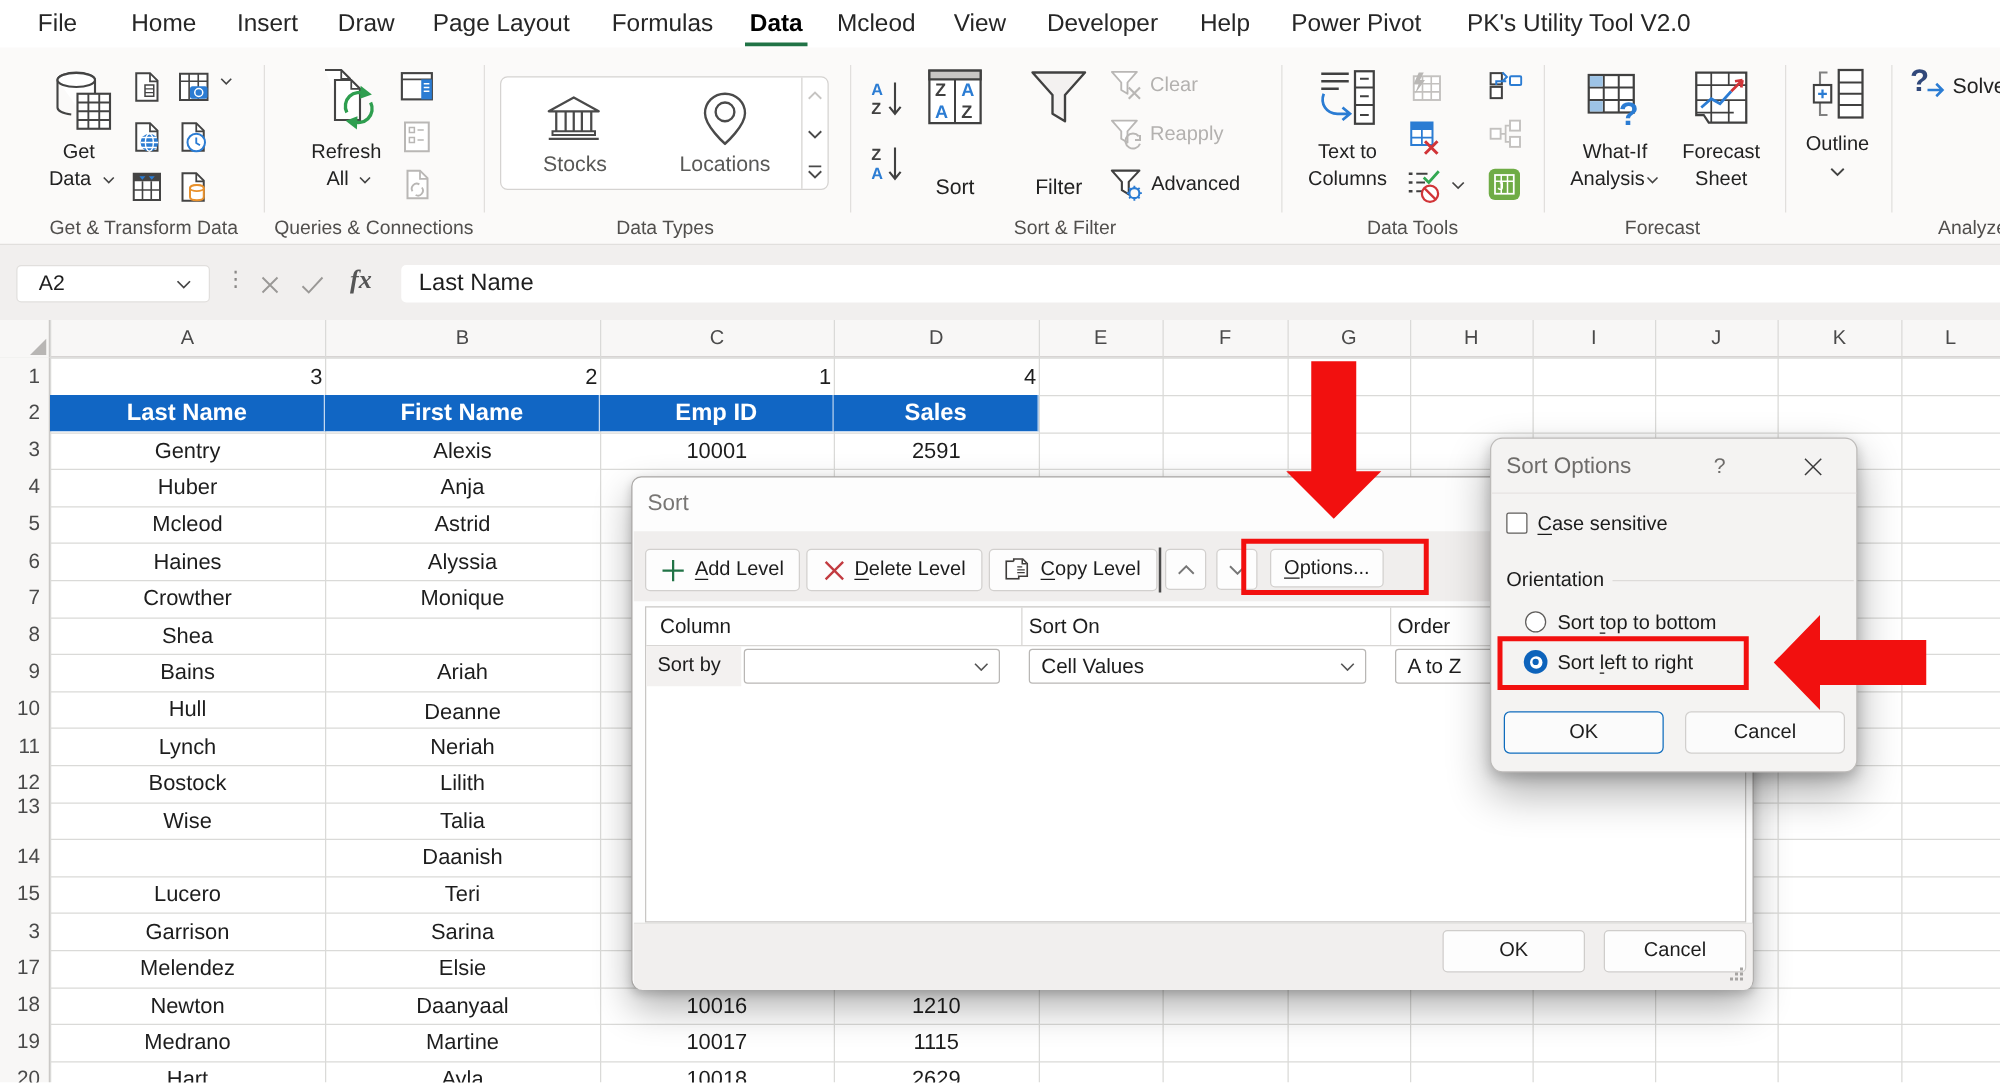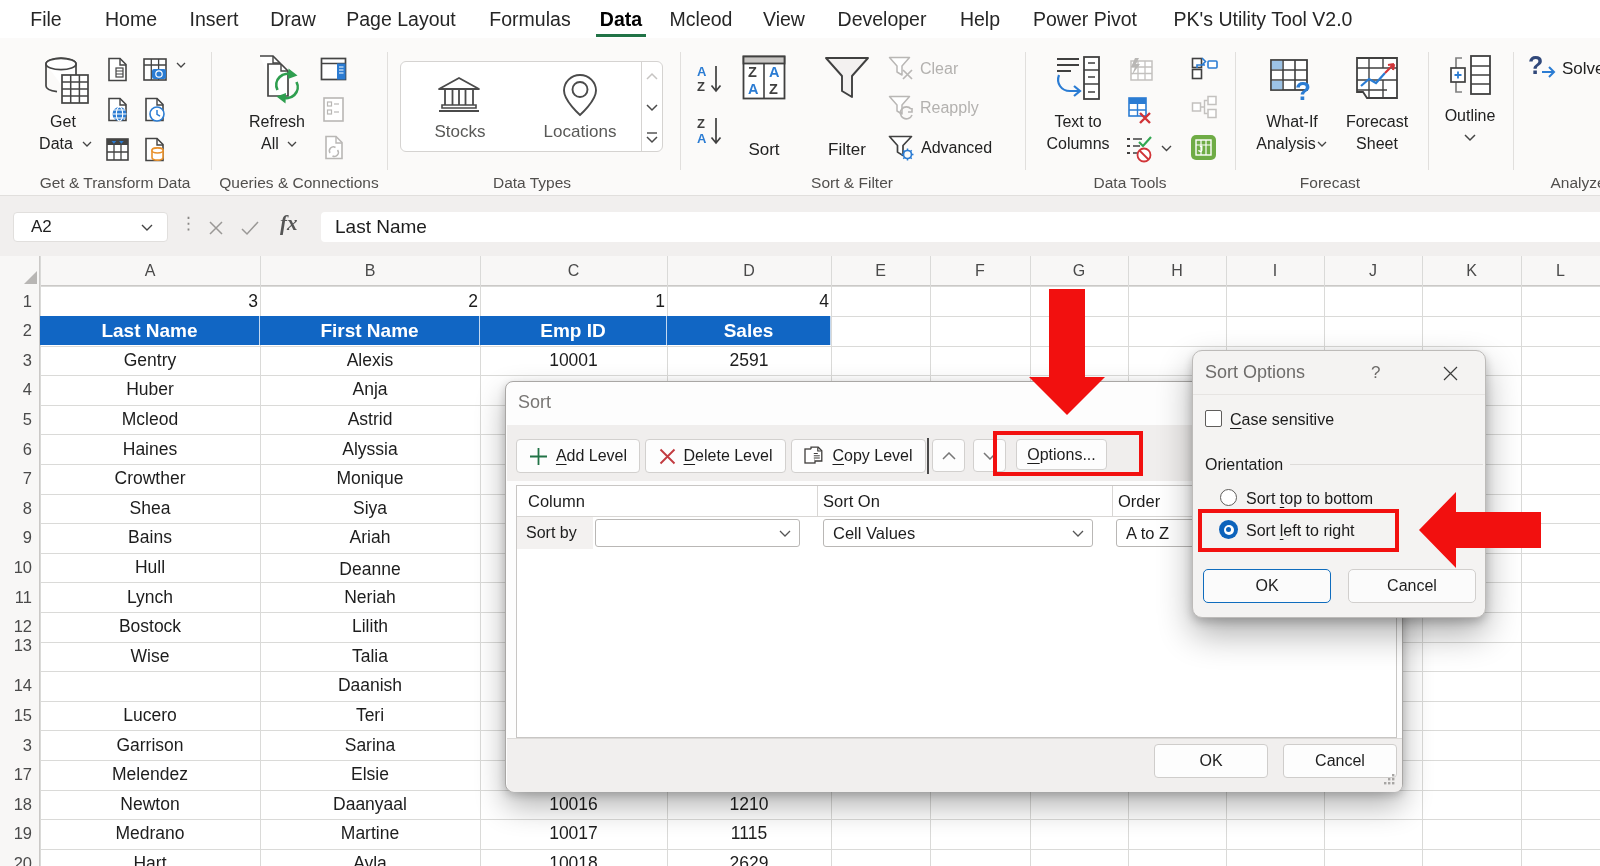--- a/index.html
+++ b/index.html
@@ -445,21 +445,20 @@
 <div class="c ctr" style="top:148.7px;left:667px;width:164px">2172</div>
 <div class="c ctr" style="top:178.3px;left:260px;width:220px">Alyssia</div>
 <div class="c ctr" style="top:178.3px;left:40px;width:220px">Haines</div>
 <div class="c ctr" style="top:178.3px;left:480px;width:187px">10004</div>
 <div class="c ctr" style="top:178.3px;left:667px;width:164px">1521</div>
 <div class="c ctr" style="top:207.9px;left:40px;width:220px">Crowther</div>
 <div class="c ctr" style="top:207.9px;left:260px;width:220px">Monique</div>
 <div class="c ctr" style="top:207.9px;left:480px;width:187px">10005</div>
 <div class="c ctr" style="top:207.9px;left:667px;width:164px">2061</div>
 <div class="c ctr" style="top:237.5px;left:40px;width:220px">Shea</div>
-<div class="c ctr" style="top:237.5px;left:260px;width:220px">Siya</div>
 <div class="c ctr" style="top:237.5px;left:480px;width:187px">10006</div>
 <div class="c ctr" style="top:237.5px;left:667px;width:164px">1804</div>
 <div class="c ctr" style="top:267.1px;left:40px;width:220px">Bains</div>
 <div class="c ctr" style="top:267.1px;left:260px;width:220px">Ariah</div>
 <div class="c ctr" style="top:267.1px;left:480px;width:187px">10007</div>
 <div class="c ctr" style="top:267.1px;left:667px;width:164px">2371</div>
 <div class="c ctr" style="top:296.7px;left:40px;width:220px">Hull</div>
 <div class="c ctr" style="top:299px;left:260px;width:220px">Deanne</div>
 <div class="c ctr" style="top:296.7px;left:480px;width:187px">10008</div>
 <div class="c ctr" style="top:296.7px;left:667px;width:164px">1615</div>

